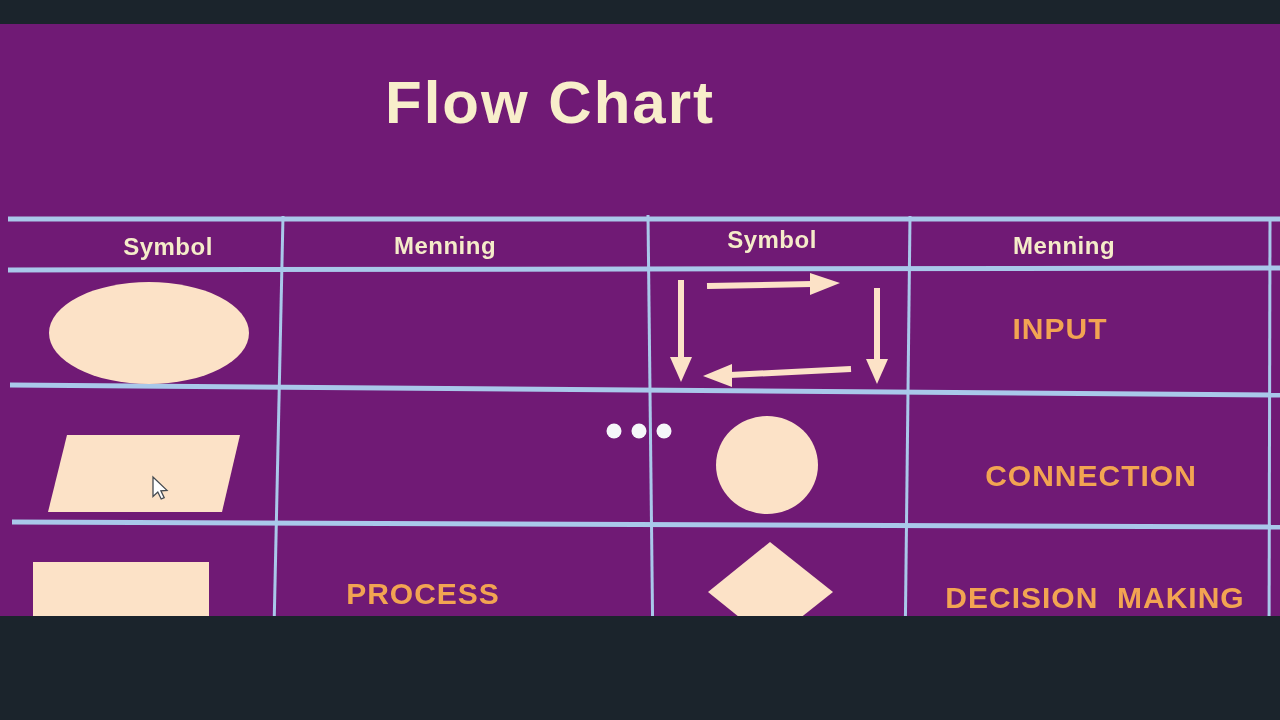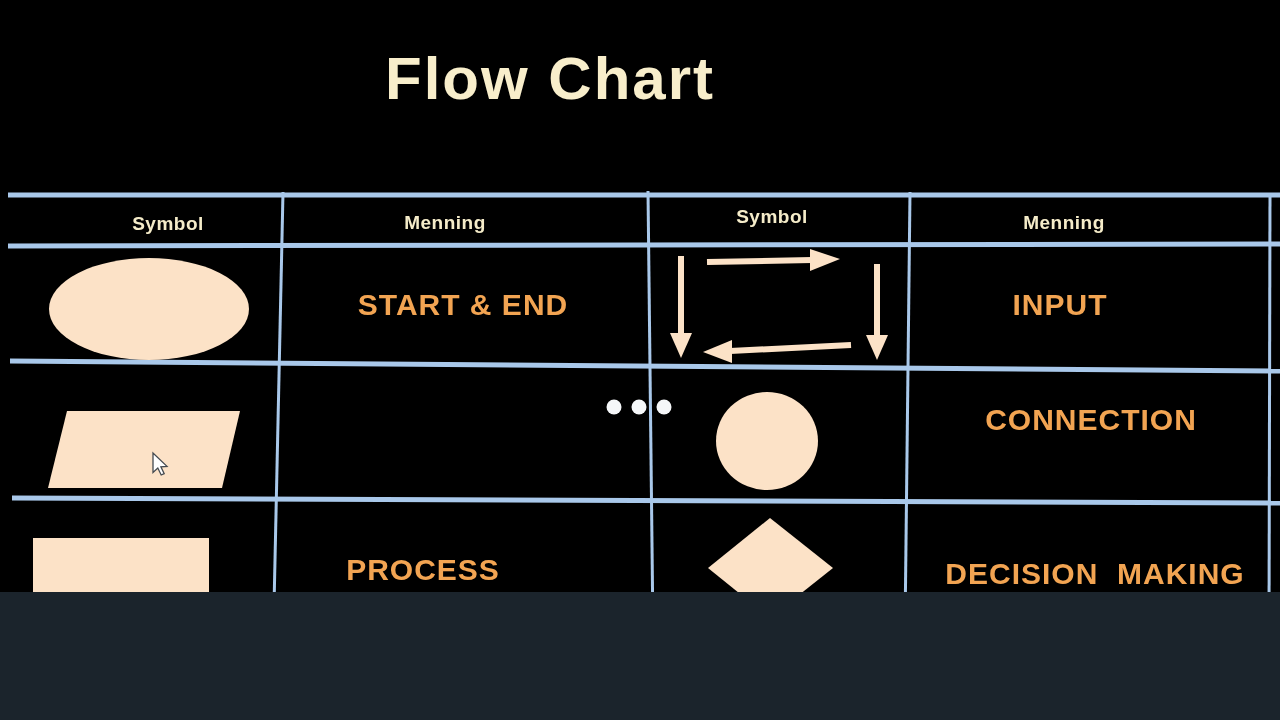--- a/index.html
+++ b/index.html
@@ -1,30 +1,31 @@
 <!DOCTYPE html>
 <html><head>
 <meta charset="utf-8">
 <style>
   html,body{margin:0;padding:0;background:#1b242c;}
   .stage{
     position:relative;width:1280px;height:592px;overflow:hidden;
-    background:#000000;
+    background:#701a75;
     font-family:"Liberation Sans",sans-serif;
+    margin-top:24px;
   }
   .page-title{
     position:absolute;left:550px;top:44px;transform:translateX(-50%);
     font-size:60px;font-weight:bold;letter-spacing:2px;color:#f8eecb;
     white-space:pre;margin:0;
   }
   .lbl{
     position:absolute;transform:translate(-50%,-50%);
     font-weight:bold;white-space:pre;line-height:1;
   }
-  .hdr{font-size:19px;color:#f5ecc9;letter-spacing:0.5px;}
+  .hdr{font-size:24px;color:#f5ecc9;letter-spacing:0.5px;}
   .meaning{font-size:30px;color:#f2a452;letter-spacing:1px;}
   svg.overlay{position:absolute;left:0;top:0;pointer-events:none;}
 </style>
 </head>
 <body>
 
 <div class="stage">
 
   <h1 class="page-title">Flow Chart</h1>
 
@@ -73,19 +74,18 @@
     <g transform="translate(153,453)">
       <path d="M0 0 L0 19.5 L4.8 15 L8.2 22 L11.2 20.6 L7.9 13.8 L14 13.4 Z" fill="#ffffff" stroke="#444a50" stroke-width="1.3"></path>
     </g>
   </svg>
 
   <div class="lbl hdr" style="left:168px;top:223px;">Symbol</div>
   <div class="lbl hdr" style="left:445px;top:222px;">Menning</div>
   <div class="lbl hdr" style="left:772px;top:216px;">Symbol</div>
   <div class="lbl hdr" style="left:1064px;top:222px;">Menning</div>
 
-  <div class="lbl meaning" style="left:463px;top:305px;">START &amp; END</div>
   <div class="lbl meaning" style="left:1060px;top:305px;">INPUT</div>
-  <div class="lbl meaning" style="left:1091px;top:420px;">CONNECTION</div>
+  <div class="lbl meaning" style="left:1091px;top:452px;">CONNECTION</div>
   <div class="lbl meaning" style="left:423px;top:570px;text-align:right;">PROCESS</div>
   <div class="lbl meaning" style="left:1095px;top:574px;">DECISION  MAKING</div>
 
 </div>
 
 </body></html>

